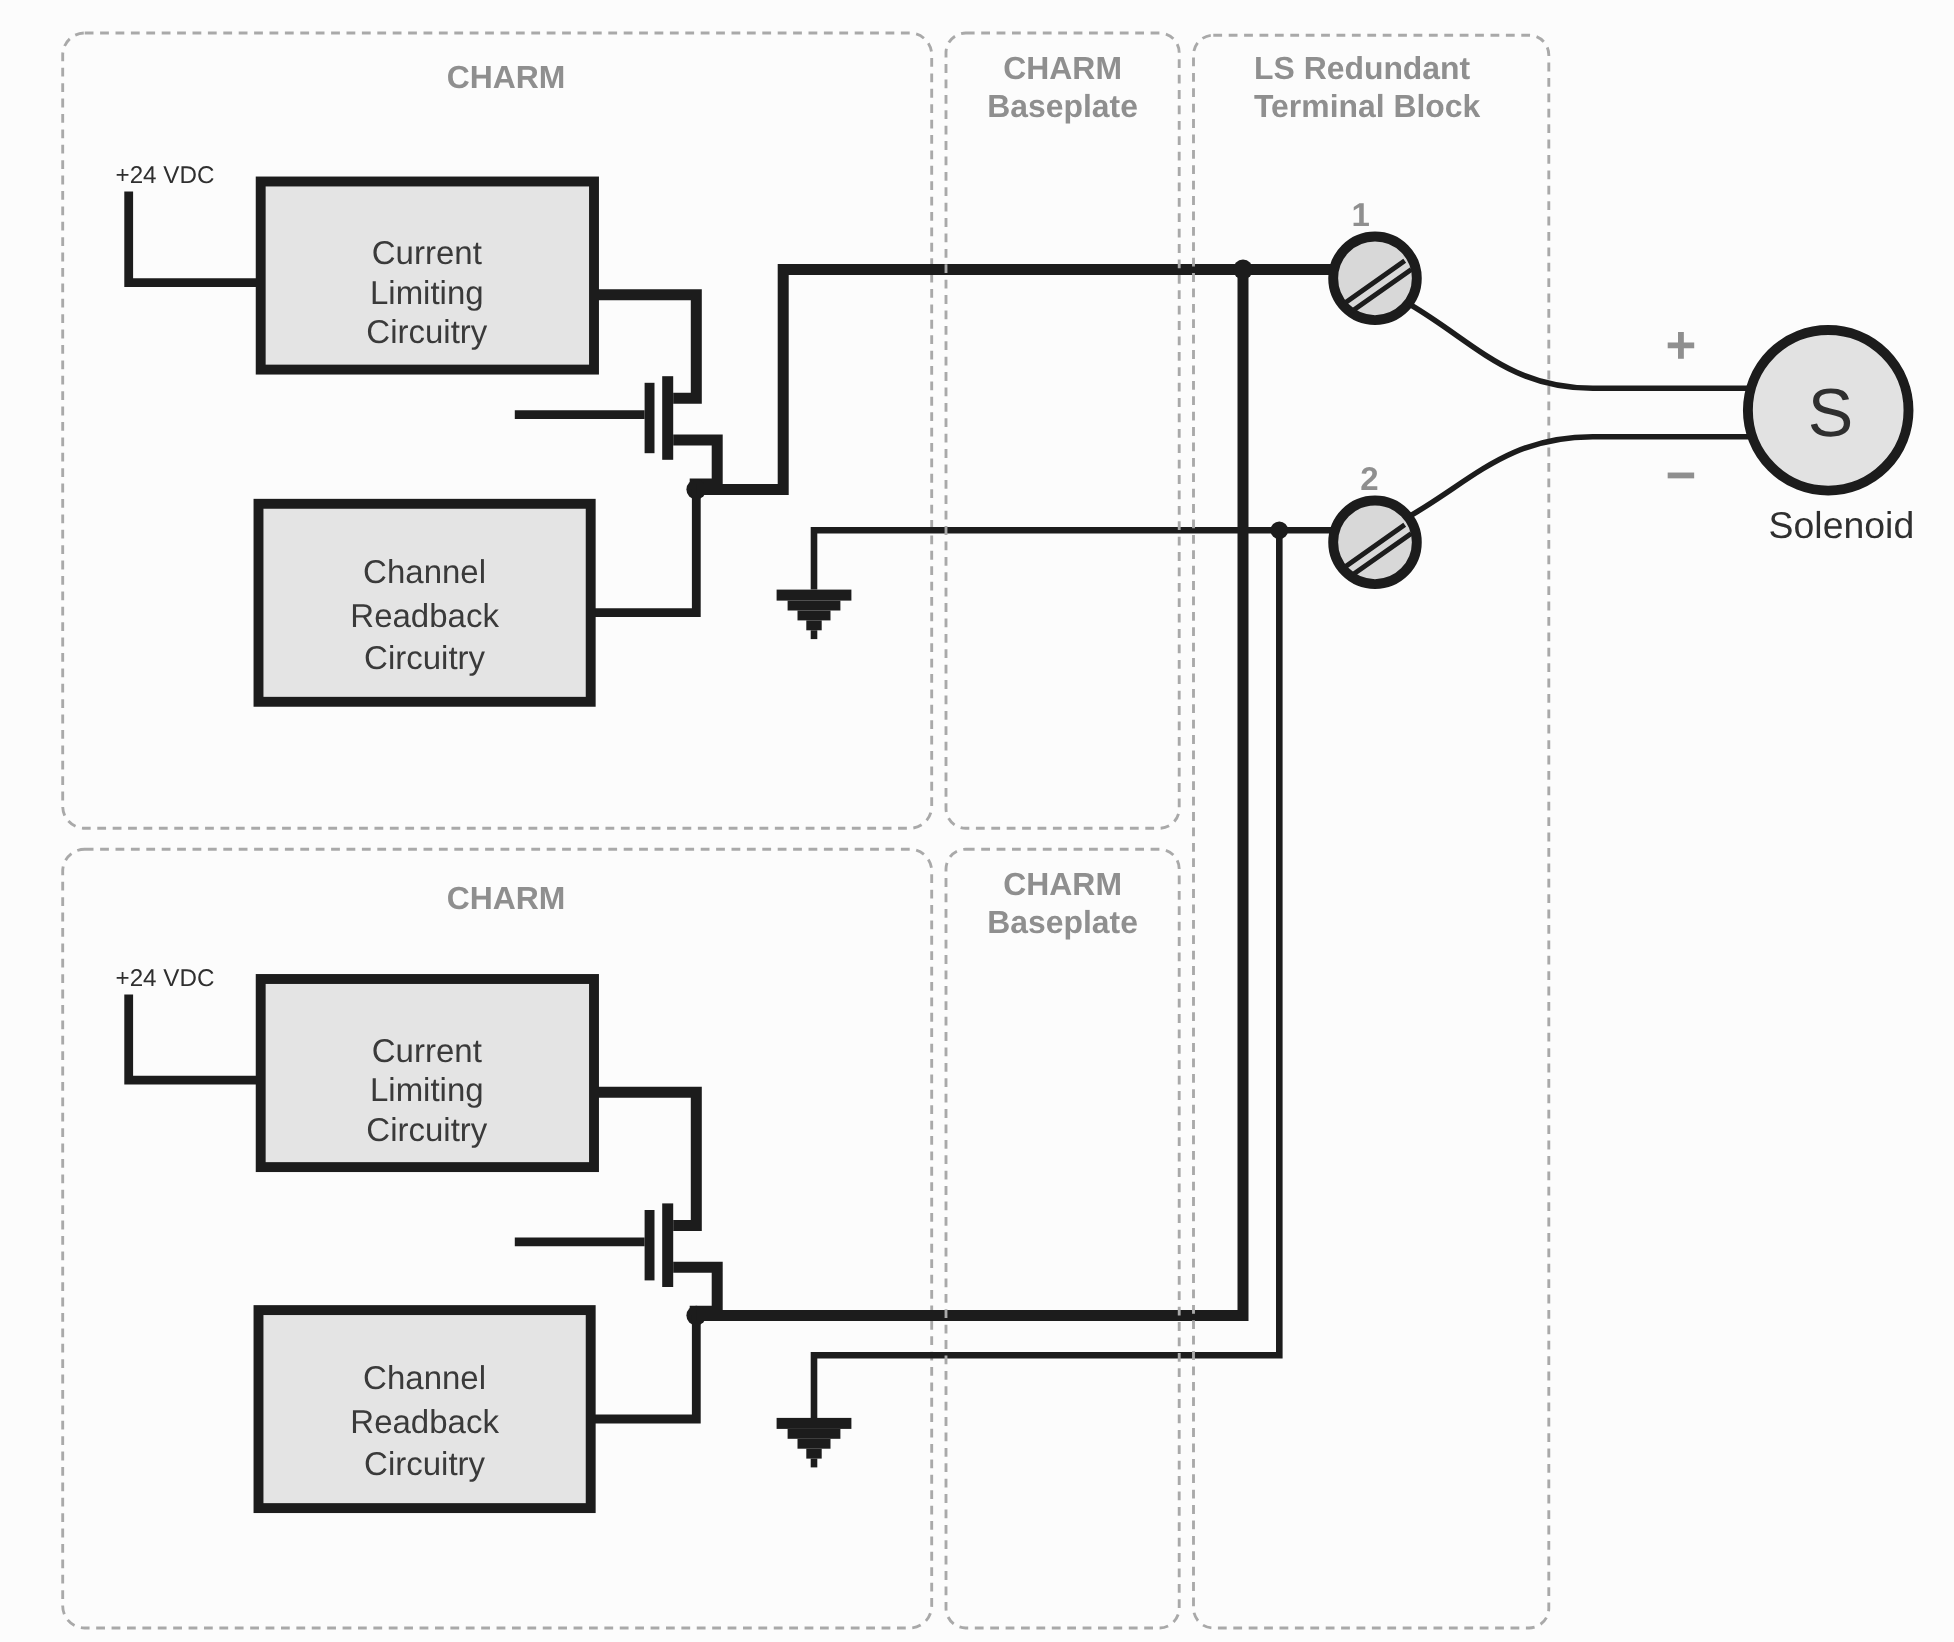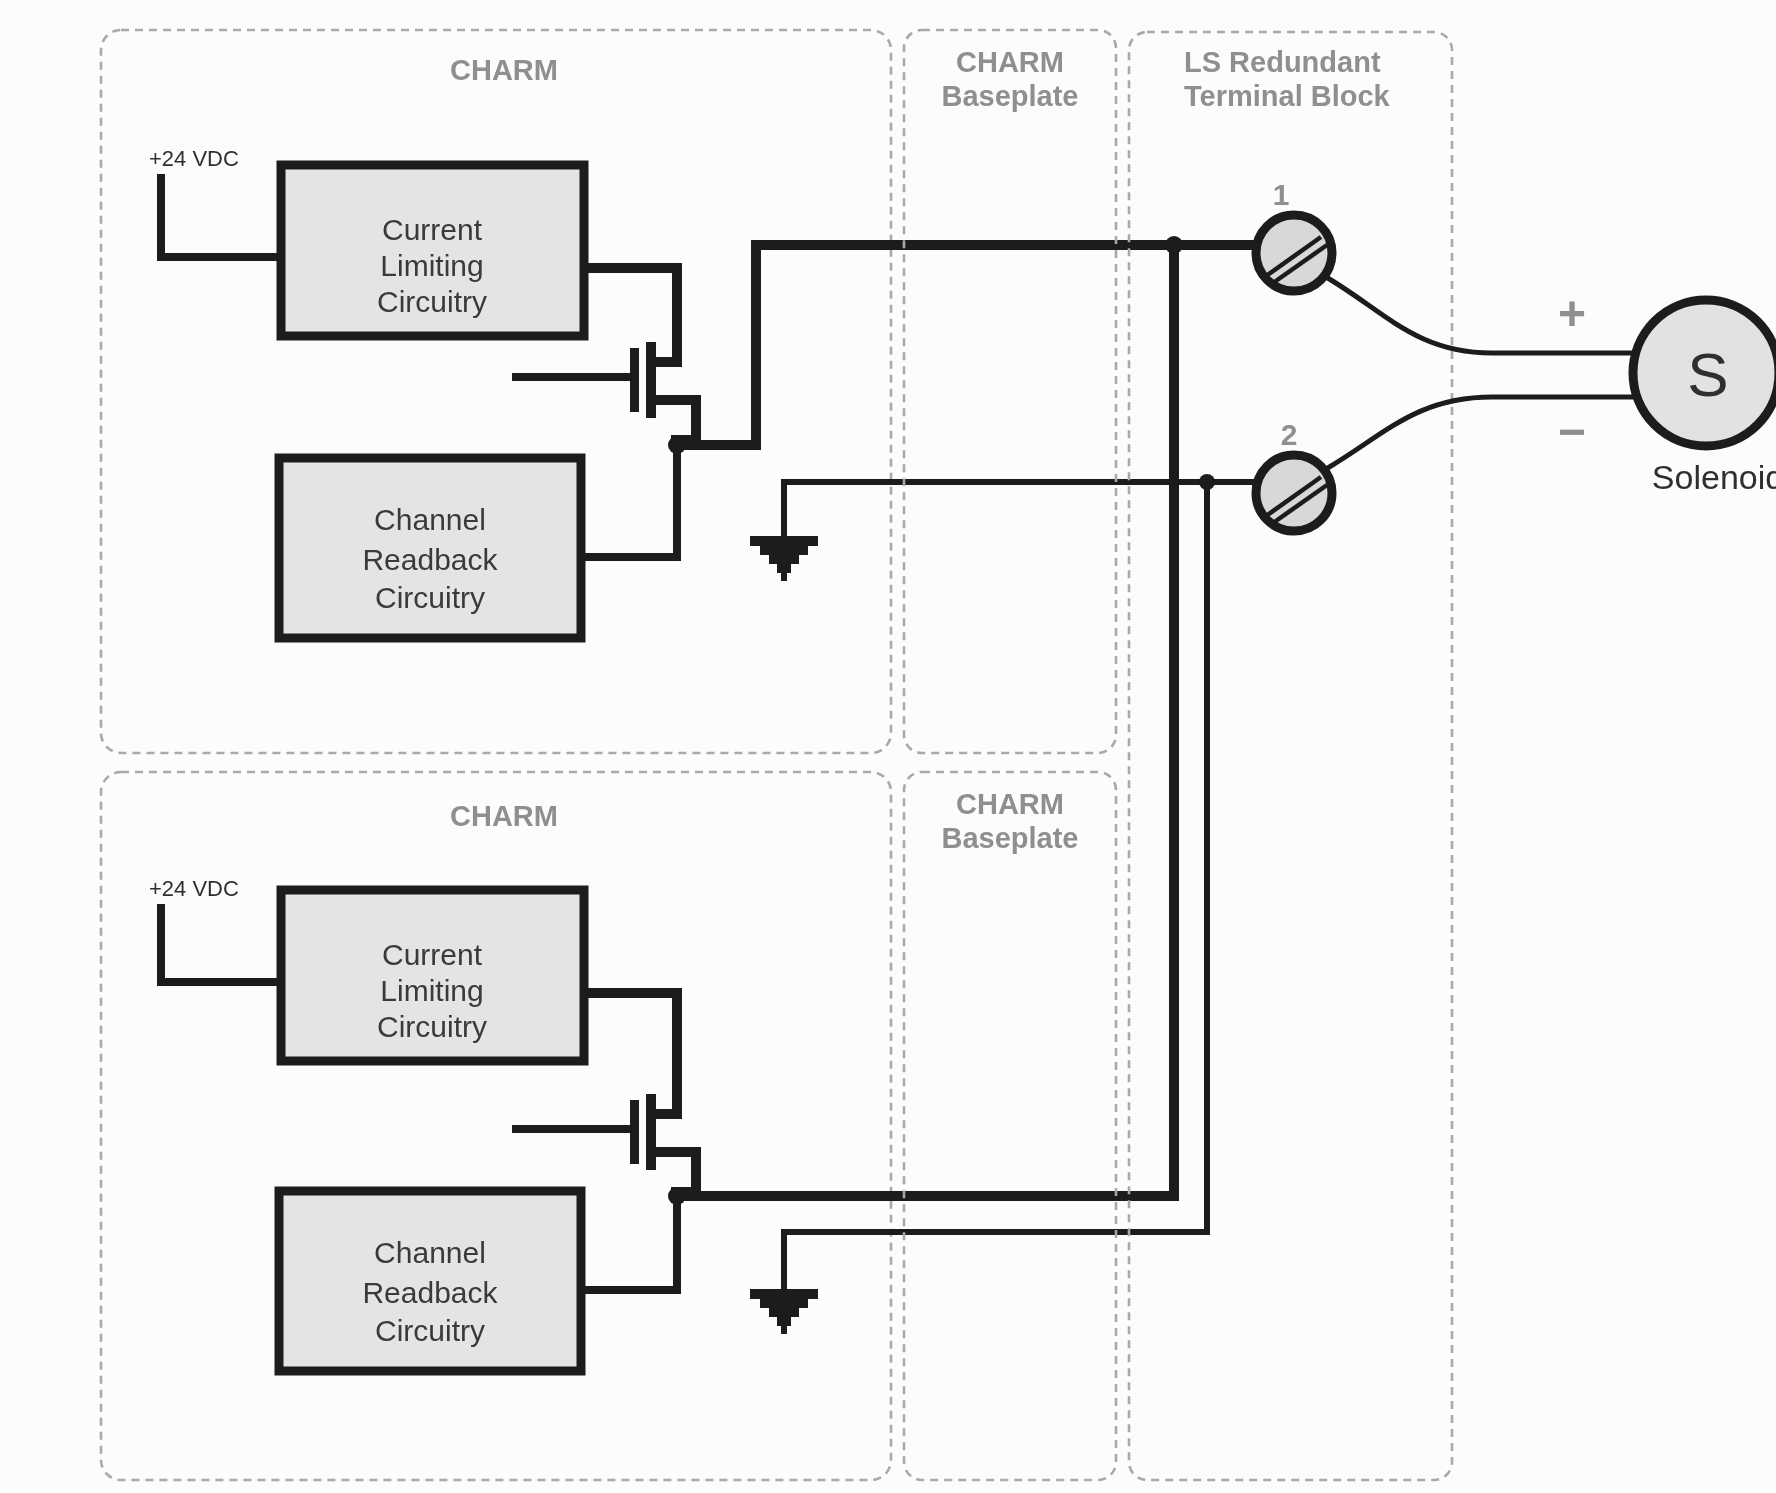--- a/index.html
+++ b/index.html
@@ -2,21 +2,21 @@
 <html style="--wire: #1c1c1c; --block-fill: #e4e4e4; --block-border: #1c1c1c; --dashed-border: #a9a9a9; --muted-text: #8f8f8f; --dark-text: #2f2f2f; --terminal-fill: #d8d8d8; --solenoid-fill: #e2e2e2; --background: #fcfcfc;"><head>
 <meta charset="utf-8">
 <style>
   :root{
     --wire:#1c1c1c; --block-fill:#e4e4e4; --block-border:#1c1c1c;
     --dashed-border:#a9a9a9; --muted-text:#8f8f8f; --dark-text:#2f2f2f;
     --terminal-fill:#d8d8d8; --solenoid-fill:#e2e2e2; --background:#fcfcfc;
   }
   html,body{margin:0;padding:0;background:var(--background);}
   .stage{width:1504px;height:1493px;position:relative;background:var(--background);
-         font-family:"Liberation Sans", sans-serif;margin-left:44px;}
+         font-family:"Liberation Sans", sans-serif;}
   svg{display:block;}
   .dashed-box{fill:none;stroke:var(--dashed-border);stroke-width:2.6;stroke-dasharray:8 6;}
   .block{fill:var(--block-fill);stroke:var(--block-border);stroke-width:9;}
   .wire{stroke:var(--wire);stroke-width:10;fill:none;stroke-linecap:butt;}
   .wire-med{stroke:var(--wire);stroke-width:8;fill:none;}
   .wire-thin{stroke:var(--wire);stroke-width:6;fill:none;}
   .wire-curve{stroke:var(--wire);stroke-width:5;fill:none;}
   .bar{fill:var(--wire);}
   .dot{fill:var(--wire);}
   .gnd{fill:var(--wire);}

